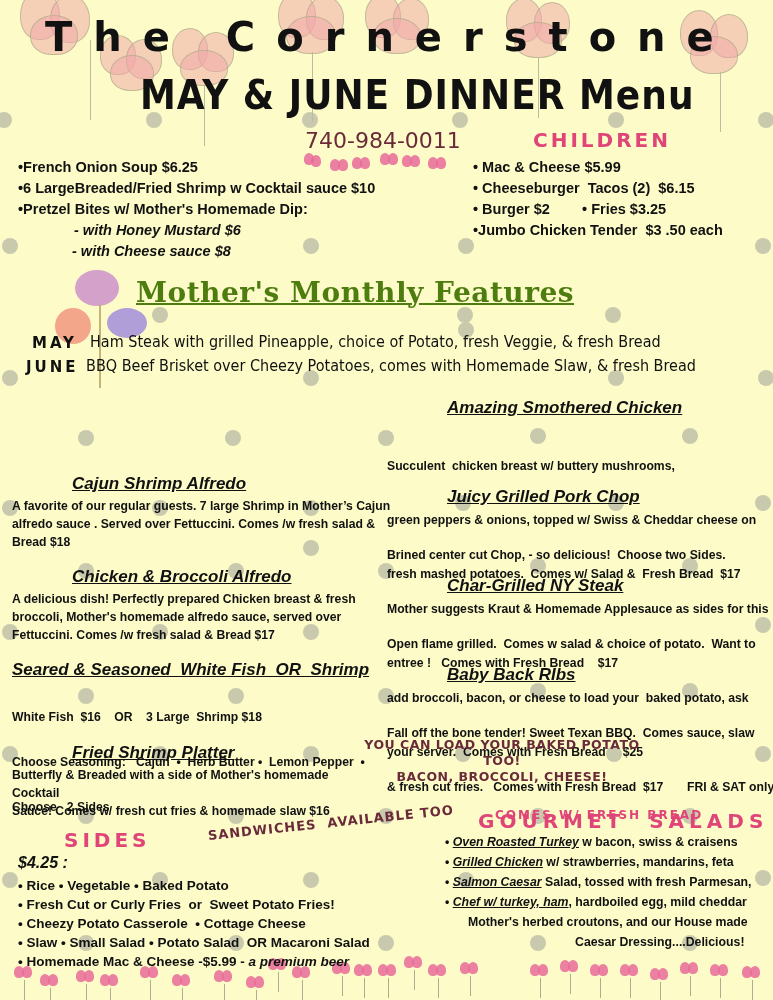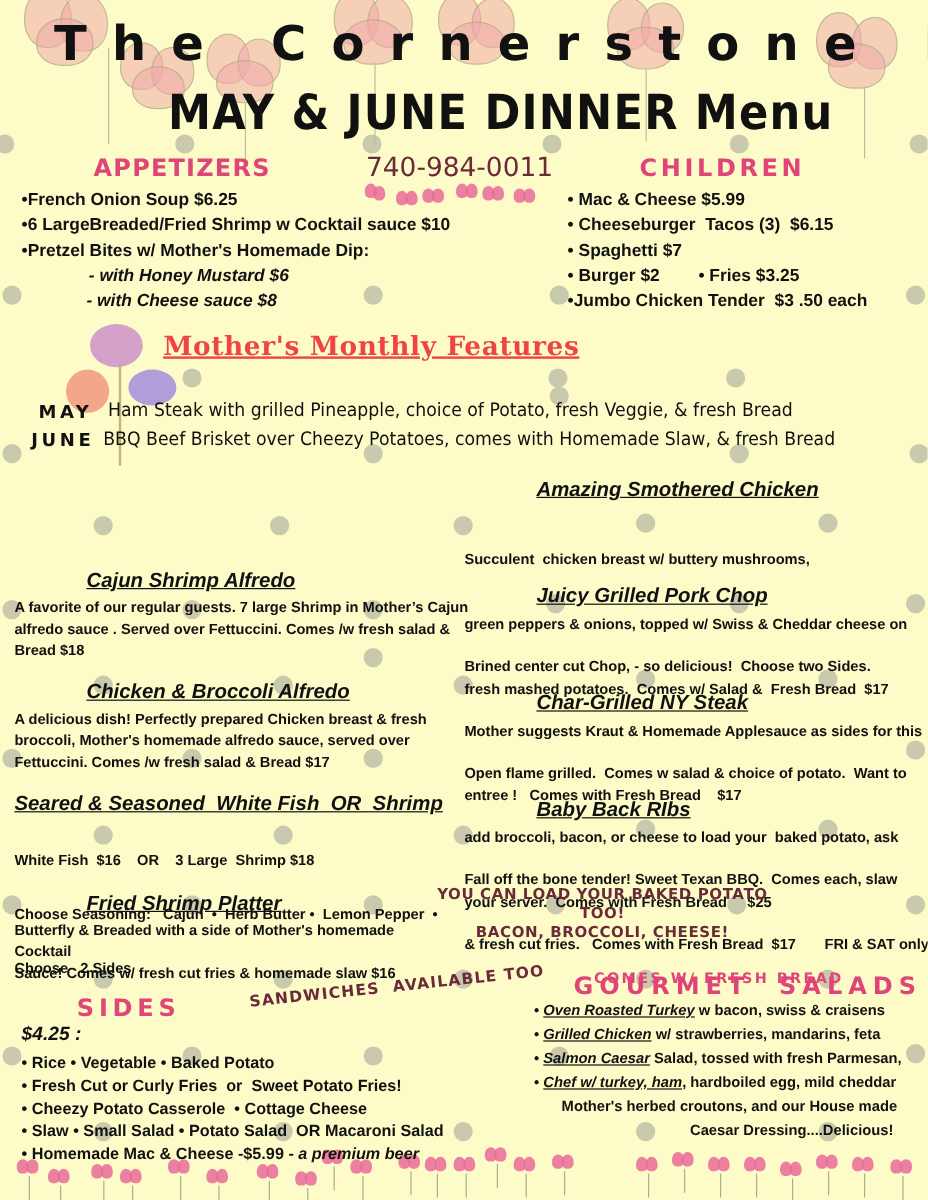--- a/index.html
+++ b/index.html
@@ -45,21 +45,21 @@
   .phone { left: 305px; top: 128px; font-size: 22px; color: #6b2a3a; font-weight: normal; font-family: "DejaVu Sans", sans-serif; }
 
   .list { font-size: 14.5px; font-weight: bold; line-height: 21px; color: #111; }
   .list .it { font-style: italic; }
   .app-list { left: 18px; top: 157px; width: 420px; }
   .kids-list { left: 473px; top: 157px; width: 300px; }
 
   .feat-head {
     left: 136px; top: 276px;
     font-family: "DejaVu Serif", serif; font-weight: bold;
-    font-size: 22px; color: #ef4444; text-decoration: underline;
+    font-size: 28px; color: #4d7c0f; text-decoration: underline;
     text-decoration-thickness: 2px; letter-spacing: 0.5px;
   }
   .month-label { font-family: "DejaVu Sans", sans-serif; font-weight: bold; font-size: 15px; letter-spacing: 3px; }
   .month-may { left: 32px; top: 334px; }
   .month-june { left: 26px; top: 358px; }
   .feat-text { font-family: "DejaVu Sans", sans-serif; font-size: 15.5px; color: #111; white-space: nowrap; transform: scaleX(0.93); transform-origin: left; }
   .feat-may { left: 90px; top: 333px; }
   .feat-june { left: 86px; top: 357px; }
 
   .dish { width: 380px; }
@@ -206,21 +206,20 @@
   <div class="bigflower" style="left:680px;top:10px;width:80px;height:120px">
     <div class="petal" style="left:0;top:0;width:38px;height:46px"></div>
     <div class="petal" style="left:30px;top:4px;width:38px;height:44px"></div>
     <div class="petal" style="left:10px;top:26px;width:48px;height:38px"></div>
     <div class="stem" style="left:40px;top:62px;height:60px"></div>
   </div>
 
   <div class="abs title-main">The Cornerstone Inn</div>
   <div class="abs title-sub">MAY &amp; JUNE DINNER Menu</div>
 
-  <div class="abs sec-head appetizers-head">APPETIZERS</div>
   <div class="abs phone">740-984-0011</div>
   <div class="abs list app-list">
     <div>•French Onion Soup $6.25</div>
     <div>•6 LargeBreaded/Fried Shrimp w Cocktail sauce $10</div>
     <div>•Pretzel Bites w/ Mother's  Homemade Dip:</div>
     <div class="it" style="padding-left:56px">- with Honey Mustard  $6</div>
     <div class="it" style="padding-left:54px">-  with Cheese sauce $8</div>
   </div>
 
   <div class="abs" style="left:300px;top:153px;width:150px;height:26px">
@@ -246,22 +245,21 @@
       </div>
     <div class="sflower" style="left:128px;top:4px">
         <div class="p" style="left:0;top:0"></div>
         <div class="p" style="left:8px;top:0"></div>
       </div>
   </div>
 
   <div class="abs sec-head children-head">CHILDREN</div>
   <div class="abs list kids-list">
     <div style="white-space:pre">• Mac &amp; Cheese $5.99</div>
-    <div style="white-space:pre">• Cheeseburger  Tacos (3)  $6.15</div>
-    <div style="white-space:pre">• Spaghetti $7</div>
+    <div style="white-space:pre">• Cheeseburger  Tacos (2)  $6.15</div>
     <div style="white-space:pre">• Burger $2        • Fries $3.25</div>
     <div style="white-space:pre">•Jumbo Chicken Tender  $3 .50 each</div>
   </div>
 
   <div class="bouquet">
     <div class="bp" style="left:20px;top:2px;width:44px;height:36px;background:#c98acb"></div>
     <div class="bp" style="left:0;top:40px;width:36px;height:36px;background:#f0907a"></div>
     <div class="bp" style="left:52px;top:40px;width:40px;height:30px;background:#9b86dc"></div>
     <div style="position:absolute;left:44px;top:36px;width:2px;height:84px;background:#c4b47a"></div>
   </div>
@@ -317,21 +315,21 @@
     <div class="dish-title" style="padding-left:60px">Char-Grilled NY Steak</div>
     <div class="dish-desc" style="white-space:pre">
       <div>Open flame grilled.  Comes w salad &amp; choice of potato.  Want to</div>
       <div>add broccoli, bacon, or cheese to load your  baked potato, ask</div>
       <div>your server.  Comes with Fresh Bread     $25</div>
     </div>
   </div>
   <div class="abs dish" style="left:387px;top:665px;width:386px">
     <div class="dish-title" style="padding-left:60px">Baby Back RIbs</div>
     <div class="dish-desc" style="white-space:pre">
-      <div>Fall off the bone tender! Sweet Texan BBQ.  Comes each, slaw</div>
+      <div>Fall off the bone tender! Sweet Texan BBQ.  Comes sauce, slaw</div>
       <div>&amp; fresh cut fries.   Comes with Fresh Bread  $17       FRI &amp; SAT only</div>
     </div>
   </div>
 
   <div class="abs note-load">
     <div>YOU CAN LOAD YOUR BAKED POTATO TOO!</div>
     <div>BACON, BROCCOLI, CHEESE!</div>
   </div>
 
   <div class="abs sec-head salads-head" style="white-space:pre">GOURMET  SALADS</div>

